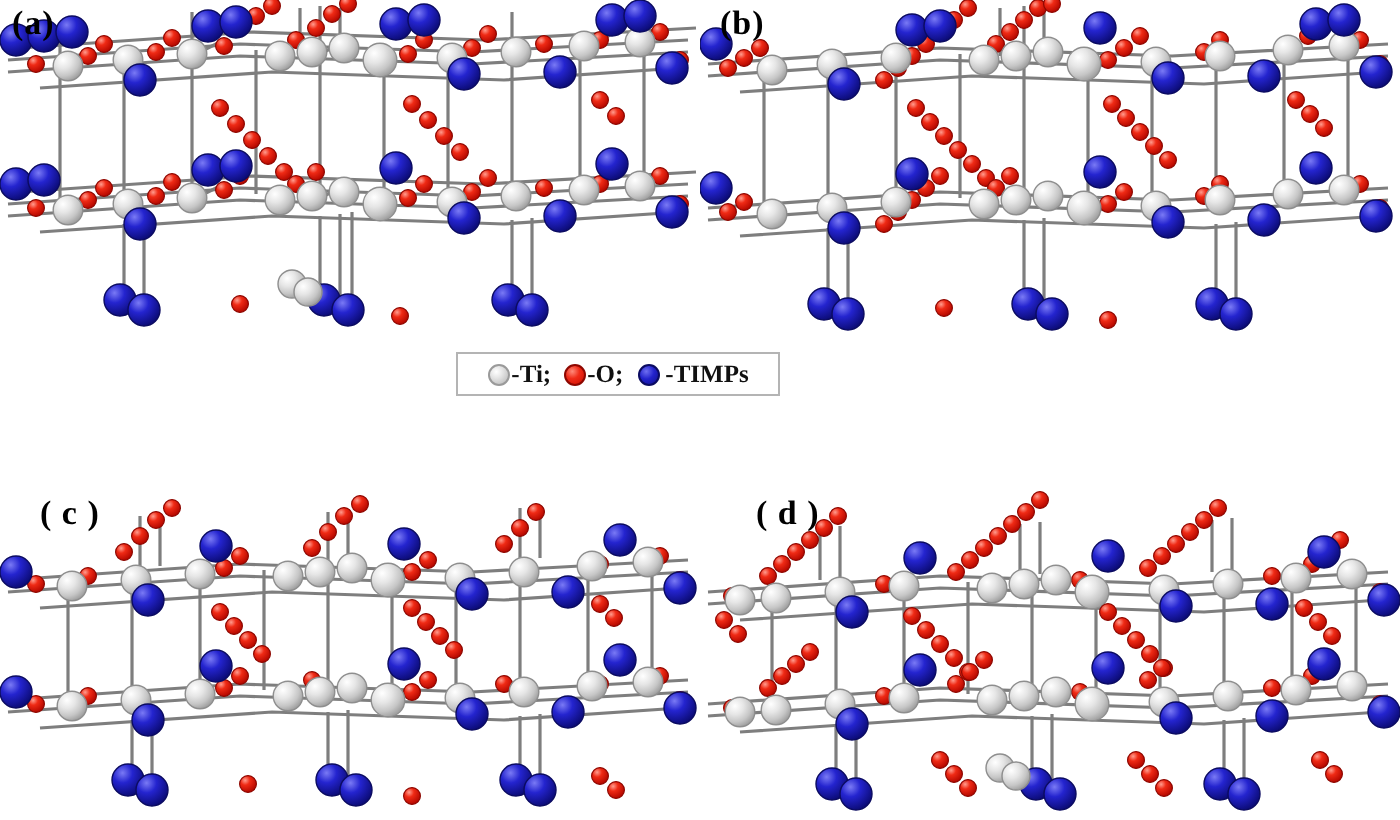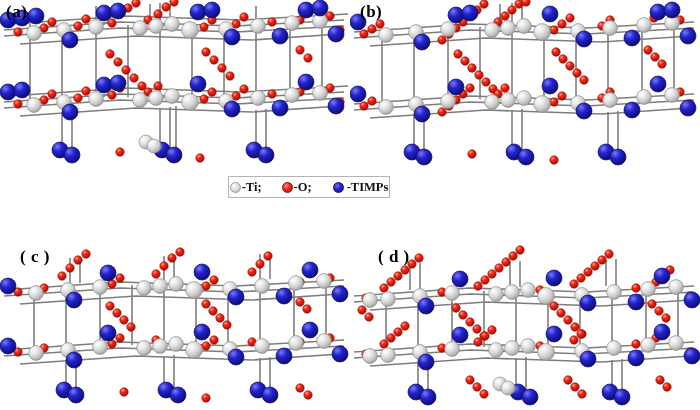--- a/index.html
+++ b/index.html
@@ -47,21 +47,21 @@
     background: #ffffff;
     box-sizing: border-box;
     display: flex;
     align-items: center;
     justify-content: center;
     z-index: 50;
   }
   .legend-group {
     display: flex;
     align-items: center;
-    margin: 0 15px;
+    margin: 0 1px;
     justify-content: space-between;
   }
   .legend-sphere {
     display: inline-block;
     border-radius: 50%;
     margin-right: 1px;
     flex: none;
   }
   .legend-text {
     font-family: "Liberation Serif", "DejaVu Serif", serif;

